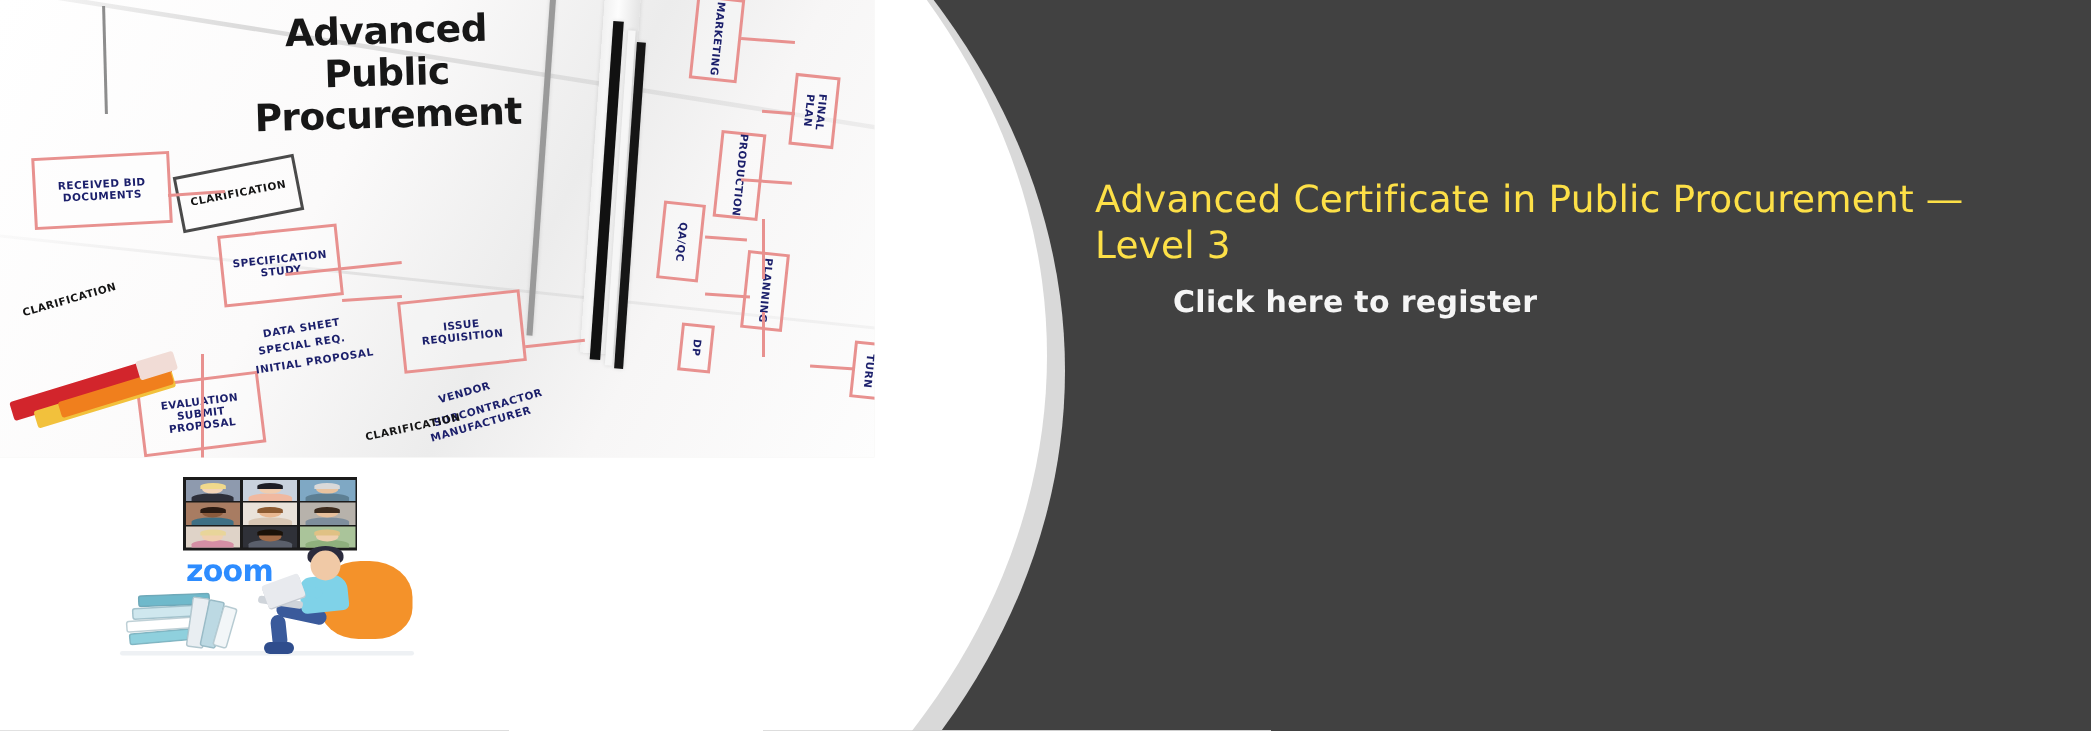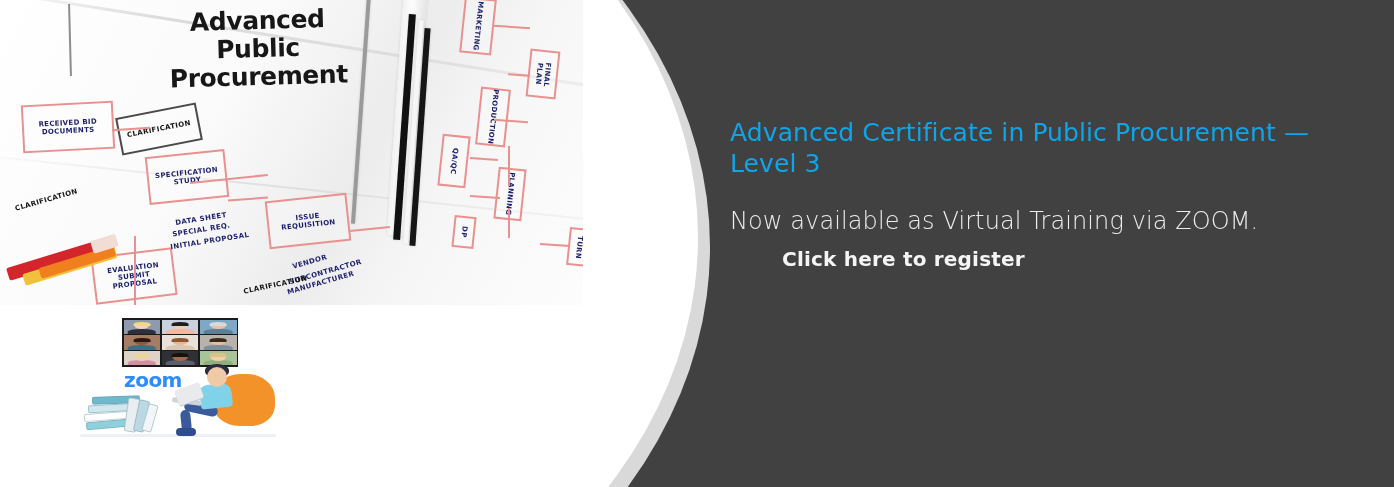--- a/index.html
+++ b/index.html
@@ -151,21 +151,21 @@
 
   .books{position:absolute;left:2px;top:80px;width:80px;height:44px;}
   .book{position:absolute;border-radius:2px;}
   .shadow-line{position:absolute;left:0px;top:122px;width:196px;height:3px;background:#eef1f4;border-radius:2px;}
 
   
   .copy{position:absolute;left:730px;top:118px;width:600px;z-index:8;color:#f2f2f2;}
   .t-title{
     font-family:"DejaVu Sans", sans-serif;
     font-size:25px;line-height:1.22;letter-spacing:.1px;font-weight:400;
-    color:#0ea5e9;
+    color:#fde047;
     margin:0;
   }
   .t-sub{
     font-family:"DejaVu Sans", sans-serif;
     font-size:24px;line-height:1.24;letter-spacing:.1px;font-weight:300;
     color:#ededed;margin:28px 0 0 0;
   }
   .t-date{
     font-family:"DejaVu Sans", sans-serif;
     font-size:23px;line-height:1.28;letter-spacing:.2px;font-weight:300;
@@ -316,17 +316,16 @@
         <div class="book" style="left: 6px; top: 12px; width: 52px; height: 8px; background: rgb(207, 231, 238); transform: rotate(-3deg); border: 1px solid rgba(110, 150, 165, 0.45); box-sizing: border-box;"></div>
         <div class="book" style="left: 10px; top: 4px; width: 48px; height: 8px; background: rgb(111, 185, 203); transform: rotate(-2deg); border: 1px solid rgba(110, 150, 165, 0.45); box-sizing: border-box;"></div>
         <div class="book" style="left: 44px; top: 6px; width: 12px; height: 34px; background: rgb(233, 238, 242); transform: rotate(8deg); border: 1px solid rgba(110, 150, 165, 0.45); box-sizing: border-box;"></div>
         <div class="book" style="left: 54px; top: 8px; width: 11px; height: 32px; background: rgb(188, 217, 227); transform: rotate(12deg); border: 1px solid rgba(110, 150, 165, 0.45); box-sizing: border-box;"></div>
         <div class="book" style="left: 63px; top: 12px; width: 10px; height: 28px; background: rgb(242, 246, 248); transform: rotate(16deg); border: 1px solid rgba(110, 150, 165, 0.45); box-sizing: border-box;"></div>
       </div>
   </div>
 
   <div class="copy">
     <h1 class="t-title">Advanced Certificate in Public Procurement — Level 3</h1>
-    <p class="t-sub">Now available as Virtual Training via ZOOM.</p>
     <div><span class="t-cta">Click here to register</span></div>
   </div>
 
 </div>
 
 </body></html>

